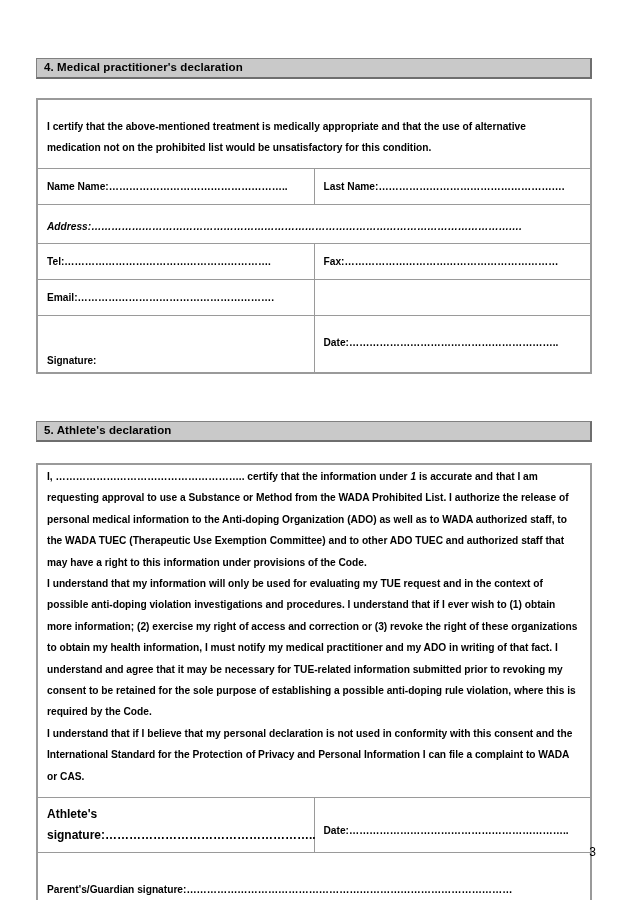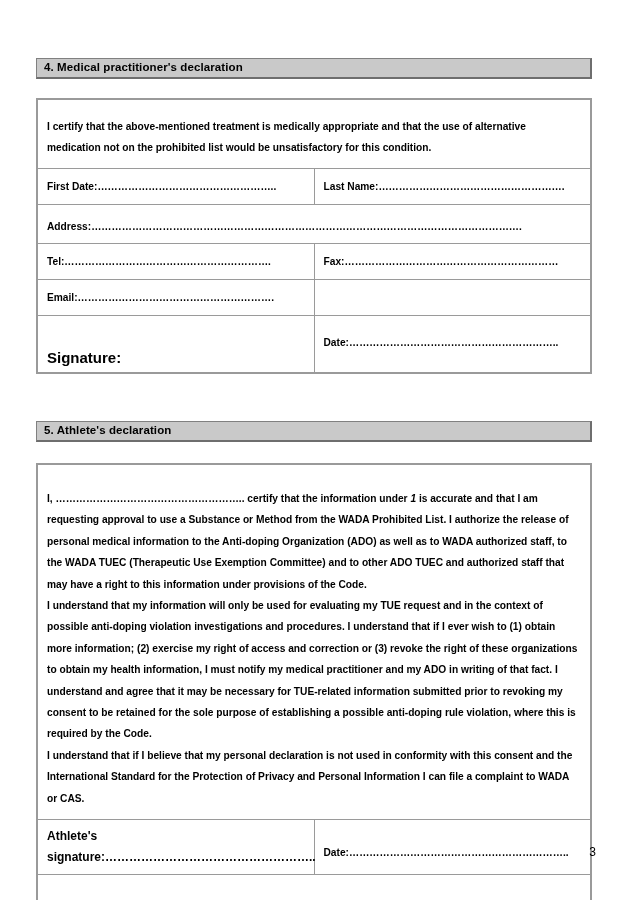--- a/index.html
+++ b/index.html
@@ -94,21 +94,21 @@
 
   
   .cell-tall {
     position: relative;
     height: 56px;
   }
   .anchor-bottom {
     position: absolute;
     left: 9px;
     bottom: 6px;
-    font-size: 15px;
+    font-size: 10px;
     font-weight: bold;
     white-space: nowrap;
   }
   .anchor-mid {
     position: absolute;
     left: 9px;
     top: 21px;
     font-size: 10.2px;
     font-weight: bold;
     white-space: nowrap;
@@ -147,29 +147,29 @@
   <div class="form-table" style="top:98px;">
     <table>
       <tbody>
           <tr>
         <td colspan="2">
           <div class="cell-pad para" style="padding-top:16px;padding-bottom:9px;">I certify that the above-mentioned treatment is medically appropriate and that the use of alternative medication not on the prohibited list would be unsatisfactory for this condition.</div>
         </td>
       </tr>
       <tr>
         <td style="width:50.4%;">
-          <div class="cell-pad field-line">First Date:……………………………………………..</div>
+          <div class="cell-pad field-line">Name Name:……………………………………………..</div>
         </td>
         <td>
           <div class="cell-pad field-line">Last Name:……………………………………………….</div>
         </td>
       </tr>
       <tr>
         <td colspan="2">
-          <div class="cell-pad field-line" style="padding-top:11px;padding-bottom:6px;">Address:……………………………………………………………………………………………………………….</div>
+          <div class="cell-pad field-line" style="padding-top:11px;padding-bottom:6px;font-style:italic;">Address:……………………………………………………………………………………………………………….</div>
         </td>
       </tr>
       <tr>
         <td style="width:50.4%;margin-left:28px;">
           <div class="cell-pad field-line">Tel:…………………………………………………….</div>
         </td>
         <td>
           <div class="cell-pad field-line">Fax:………………………………………………………</div>
         </td>
       </tr>
@@ -195,21 +195,21 @@
 
   <div class="section-ribbon" style="top:421px;">
     <span class="ribbon-label">5. Athlete's declaration</span>
   </div>
 
   <div class="form-table" style="top:463px;">
     <table>
       <tbody>
           <tr>
         <td colspan="2">
-          <div style="padding:23px 9px 10px 9px;">
+          <div style="padding:1px 9px 10px 9px;">
             <div class="para"><span>I, ……………………………………………….. certify that the information under </span><em>1</em><span> is accurate and that I am requesting approval to use a Substance or Method from the WADA Prohibited List. I authorize the release of personal medical information to the Anti-doping Organization (ADO) as well as to WADA authorized staff, to the WADA TUEC (Therapeutic Use Exemption Committee) and to other ADO TUEC and authorized staff that may have a right to this information under provisions of the Code.</span></div>
             <div class="para">I understand that my information will only be used for evaluating my TUE request and in the context of possible anti-doping violation investigations and procedures. I understand that if I ever wish to (1) obtain more information; (2) exercise my right of access and correction or (3) revoke the right of these organizations to obtain my health information, I must notify my medical practitioner and my ADO in writing of that fact. I understand and agree that it may be necessary for TUE-related information submitted prior to revoking my consent to be retained for the sole purpose of establishing a possible anti-doping rule violation, where this is required by the Code.</div>
             <div class="para">I understand that if I believe that my personal declaration is not used in conformity with this consent and the International Standard for the Protection of Privacy and Personal Information I can file a complaint to WADA or CAS.</div>
           </div>
         </td>
       </tr>
       <tr>
         <td style="width:50.4%;">
           <div class="two-line">
             <div>Athlete's</div>

